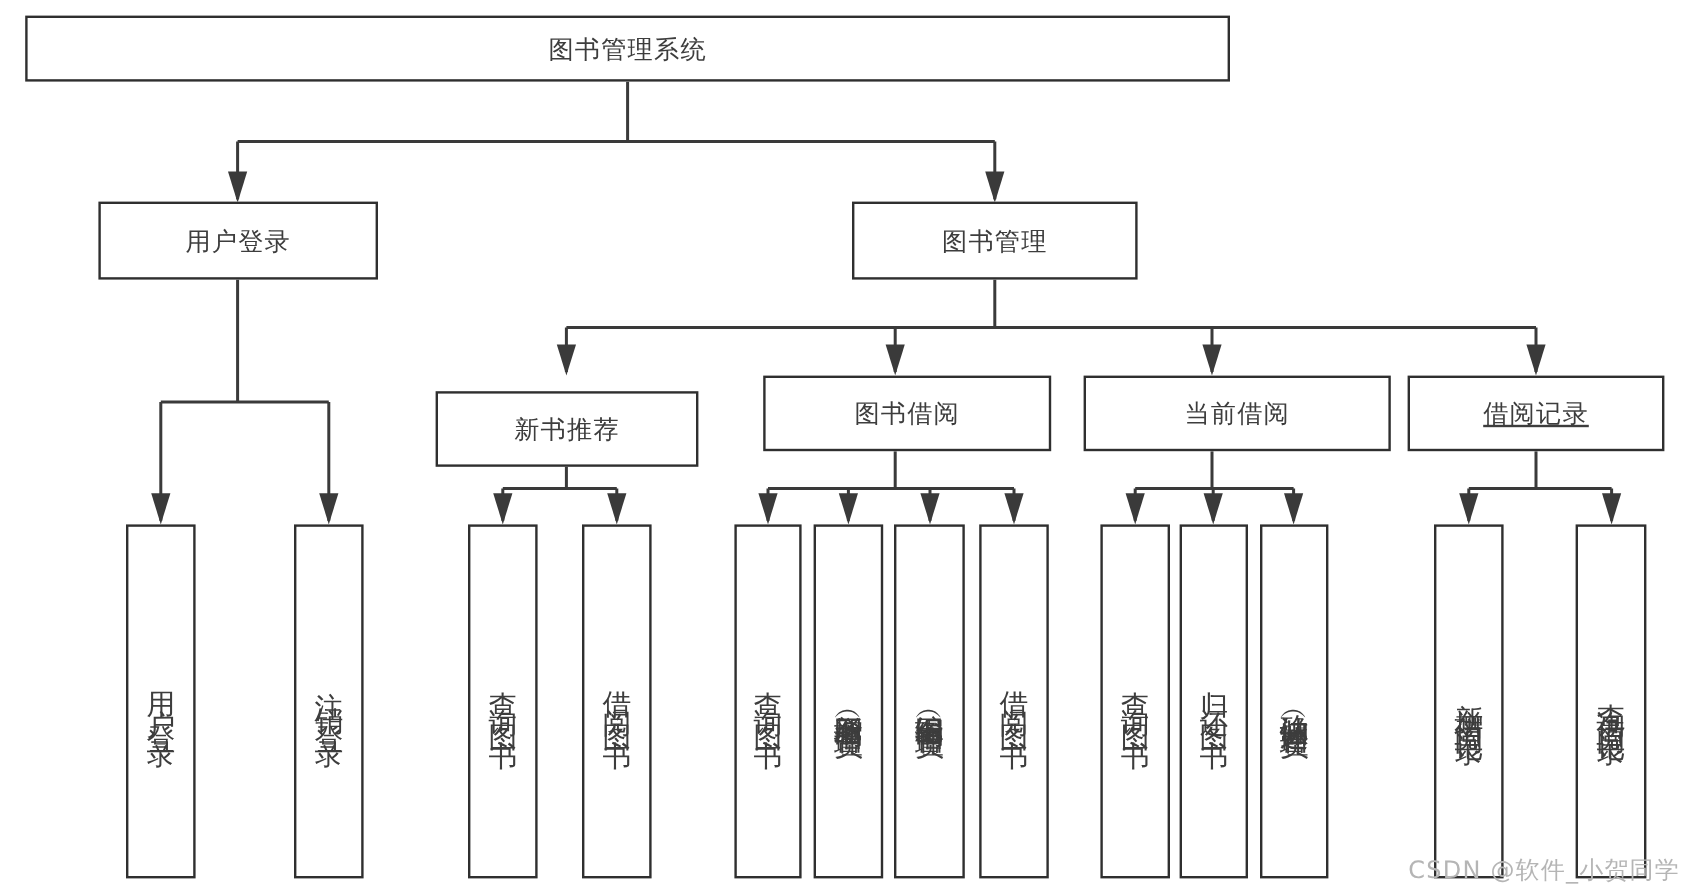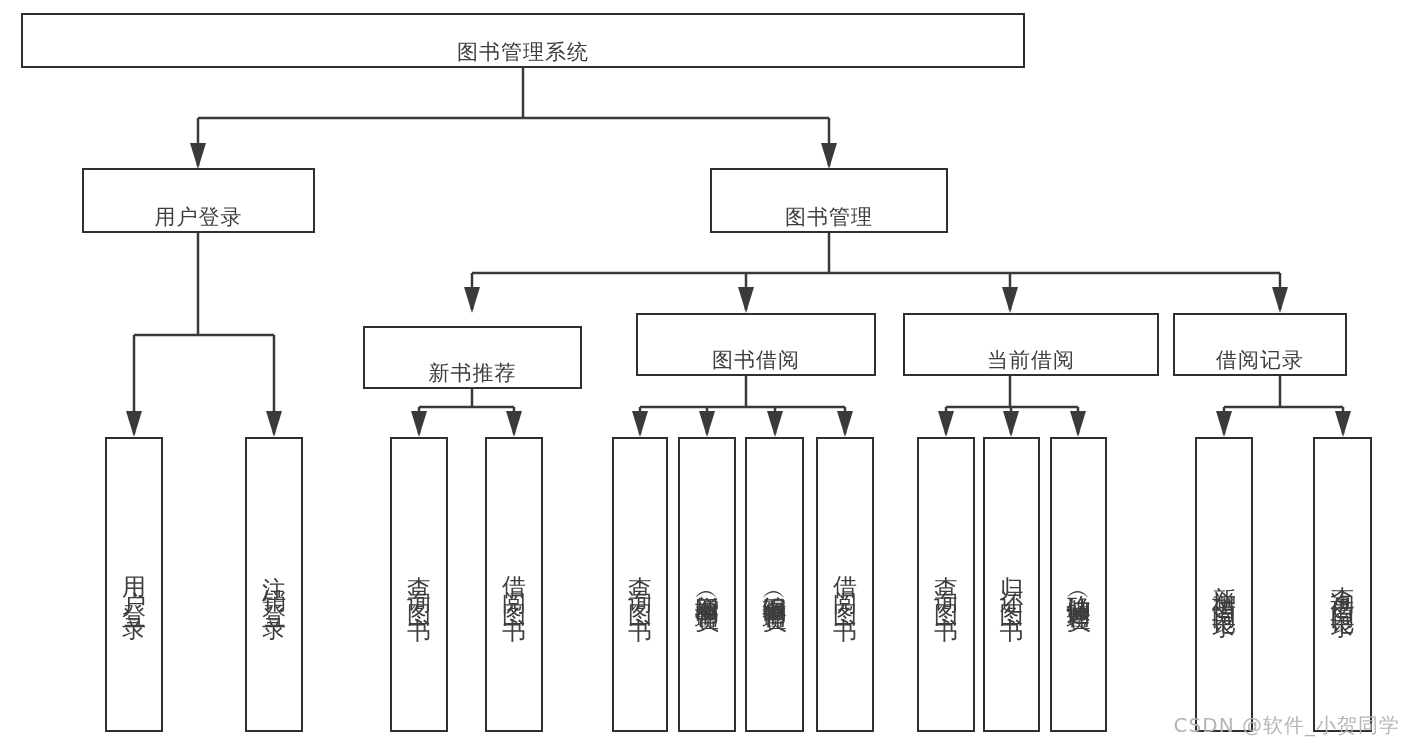--- a/index.html
+++ b/index.html
@@ -15,21 +15,21 @@
     position: absolute;
     left: 0; top: 0;
     width: 1405px; height: 747px;
   }
   .node {
     position: absolute;
     box-sizing: border-box;
     border: 2.5px solid #2f2f2f;
     background: #ffffff;
     display: flex;
-    align-items: flex-end;
+    align-items: center;
     justify-content: center;
     color: #3d3d3d;
     font-size: 21px;
     letter-spacing: 1px;
     white-space: nowrap;
   }
   .vnode {
     position: absolute;
     box-sizing: border-box;
     border: 2.5px solid #2f2f2f;
@@ -111,21 +111,21 @@
 
   <div class="node" style="left:363px; top:326px; width:219px; height:63px;">
     <span>新书推荐</span>
   </div>
   <div class="node" style="left:636px; top:313px; width:240px; height:63px;">
     <span>图书借阅</span>
   </div>
   <div class="node" style="left:903px; top:313px; width:256px; height:63px;">
     <span>当前借阅</span>
   </div>
-  <div class="node" style="left:1173px; top:313px; width:174px; height:63px;">
+  <div class="node" style="left:1173px; top:313px; width:214px; height:63px;text-decoration:underline;">
     <span>借阅记录</span>
   </div>
 
   <div class="vnode" style="left:105px; width:58px;">
     <span class="vlabel sp-wide">用户登录</span>
   </div>
   <div class="vnode" style="left:245px; width:58px;">
     <span class="vlabel sp-wide">注销登录</span>
   </div>
 

